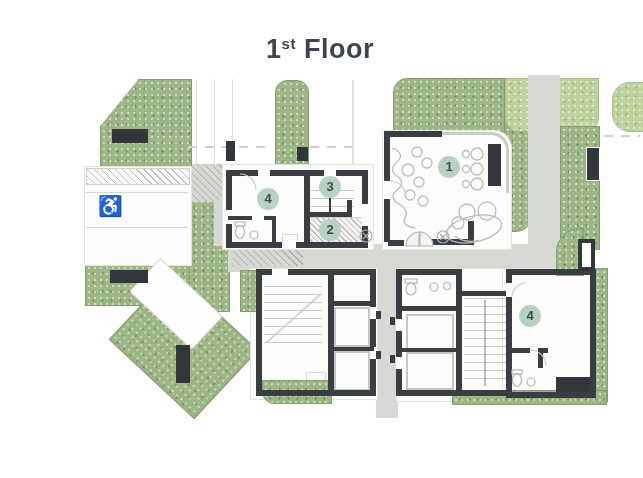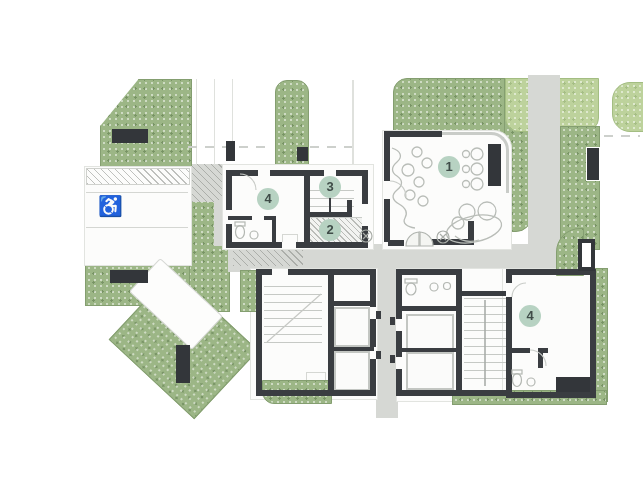--- a/index.html
+++ b/index.html
@@ -33,20 +33,24 @@
   .title .ord{font-size:15px;position:relative;top:-9px;}
   .wc{font-size:20px;color:#c6c8c5;line-height:20px;}
   .notch{background:#fcfcfb;border:1px solid #d5d7d3;}
   .curvewall{border-top:3px solid #c9ccc8;border-right:3px solid #c9ccc8;border-top-right-radius:18px;}
 </style>
 </head>
 <body>
 
 <div class="canvas">
 
+  <div class="abs title" style="left:205px;top:34px;width:230px;">
+    <span>1</span><span class="ord">st</span>
+    <span>Floor</span>
+  </div>
 
   <div class="abs grn" style="left:100px;top:79px;width:90px;height:89px;clip-path:polygon(0 52%,42% 0,100% 0,100% 100%,0 100%);"></div>
   <div class="abs grn" style="left:275px;top:80px;width:32px;height:90px;border-radius:12px 12px 0 0;"></div>
   <div class="abs grn" style="left:186px;top:198px;width:42px;height:112px;"></div>
   <div class="abs grn" style="left:85px;top:264px;width:103px;height:40px;"></div>
   <div class="abs grn" style="left:125px;top:298px;width:115px;height:92px;transform:rotate(43deg);"></div>
   <div class="abs grn" style="left:393px;top:78px;width:137px;height:62px;border-radius:14px 0 0 0;"></div>
   <div class="abs grn" style="left:504px;top:78px;width:26px;height:152px;border-radius:0 0 16px 0;"></div>
   <div class="abs lgrn" style="left:505px;top:78px;width:92px;height:52px;border-radius:0 0 14px 14px;"></div>
   <div class="abs lgrn" style="left:612px;top:82px;width:31px;height:48px;border-radius:18px 0 0 18px;"></div>

